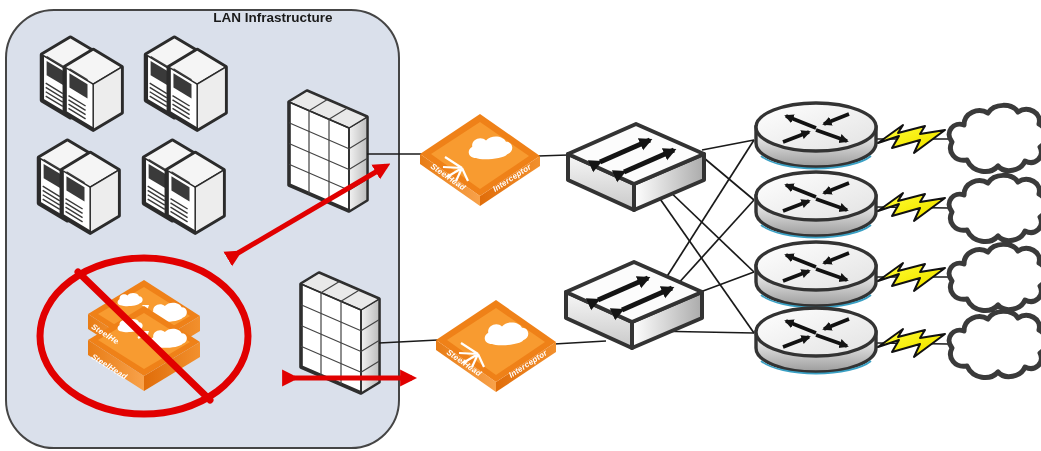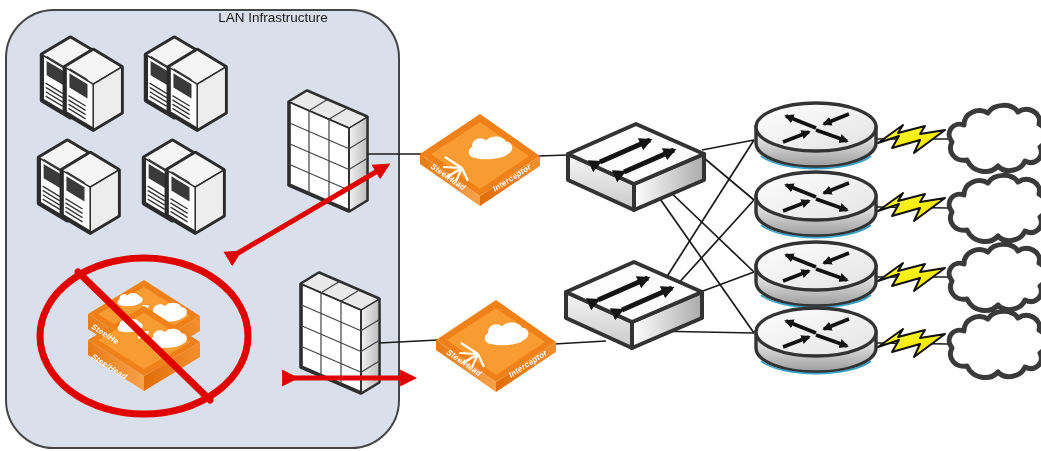--- a/index.html
+++ b/index.html
@@ -244,21 +244,21 @@
       </g>
 
   <g>
     <path d="M238,253 L386,166" stroke="#e10000" stroke-width="5" fill="none" marker-start="url(#mkRed)" marker-end="url(#mkRed)"></path>
   </g>
   <g>
     <path d="M294,378 L412,378" stroke="#e10000" stroke-width="5" fill="none" marker-start="url(#mkRed)" marker-end="url(#mkRed)"></path>
   </g>
 </svg>
 
-<div class="lbl lan-title" style="left:203px;top:10px;">LAN Infrastructure</div>
+<div class="lbl lan-title" style="left:203px;top:10px;font-weight:bold;">LAN Infrastructure</div>
 
 <div class="lbl orange-lbl mid" style="left:448px;top:177px;--a:35deg;">SteelHead</div>
 <div class="lbl orange-lbl mid" style="left:512px;top:178px;--a:-33deg;">Interceptor</div>
 
 <div class="lbl orange-lbl mid" style="left:464px;top:363px;--a:35deg;">SteelHead</div>
 <div class="lbl orange-lbl mid" style="left:528px;top:364px;--a:-33deg;">Interceptor</div>
 
 <div class="lbl orange-lbl edge clip" style="left:92px;top:326px;width:31px;--a:32deg;">SteelHead</div>
 <div class="lbl orange-lbl edge" style="left:92px;top:356px;--a:32deg;">SteelHead</div>
 

